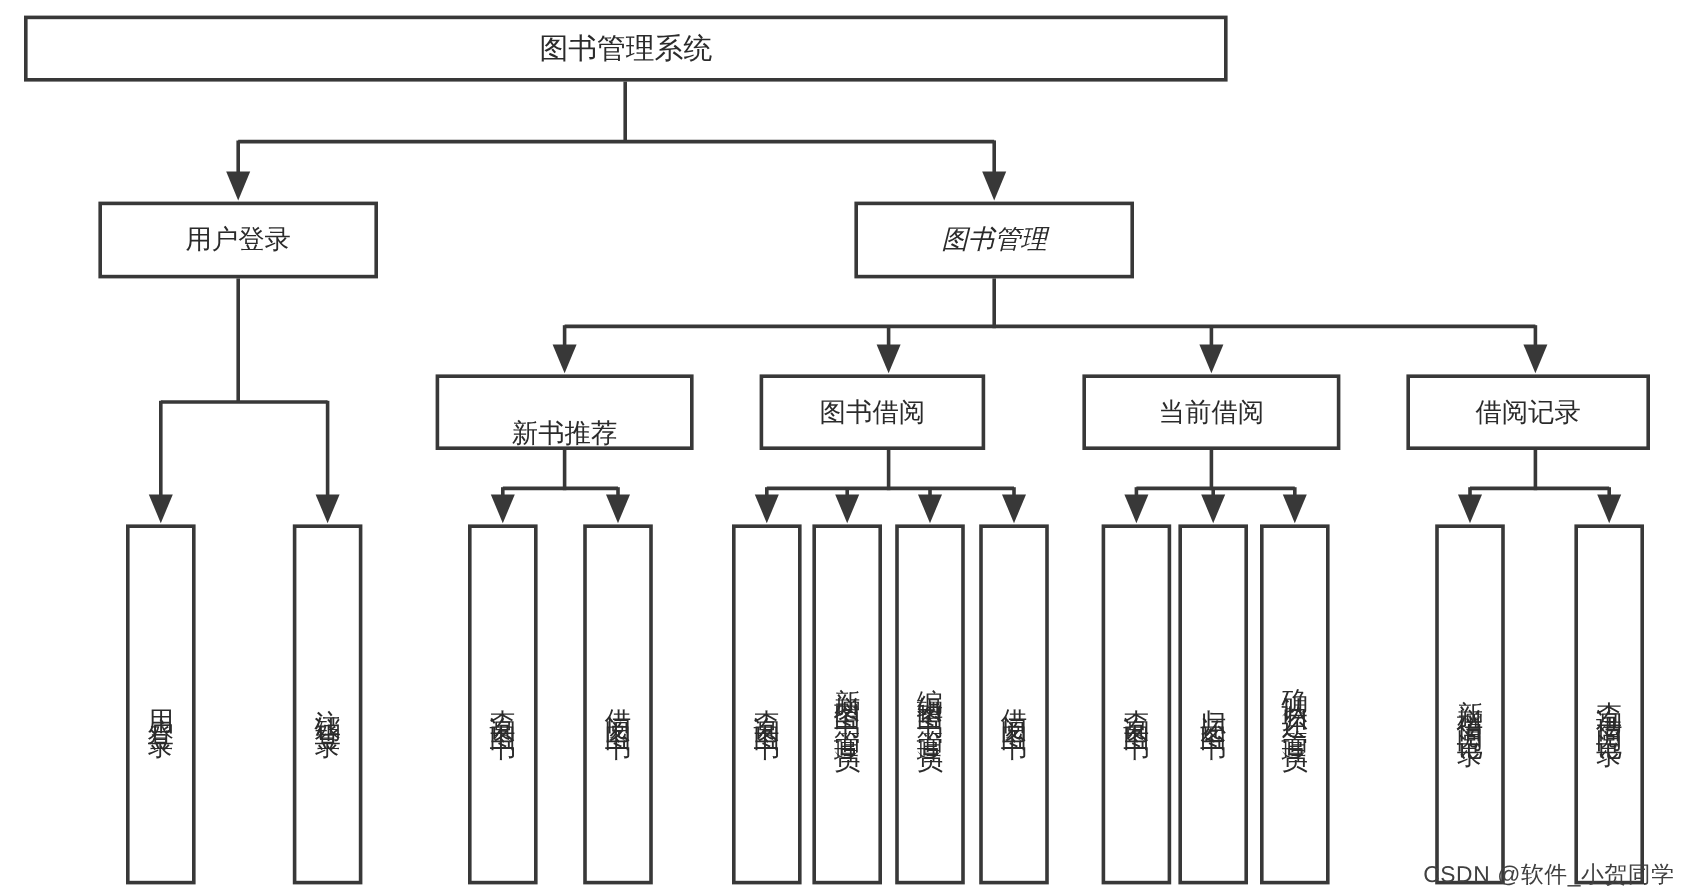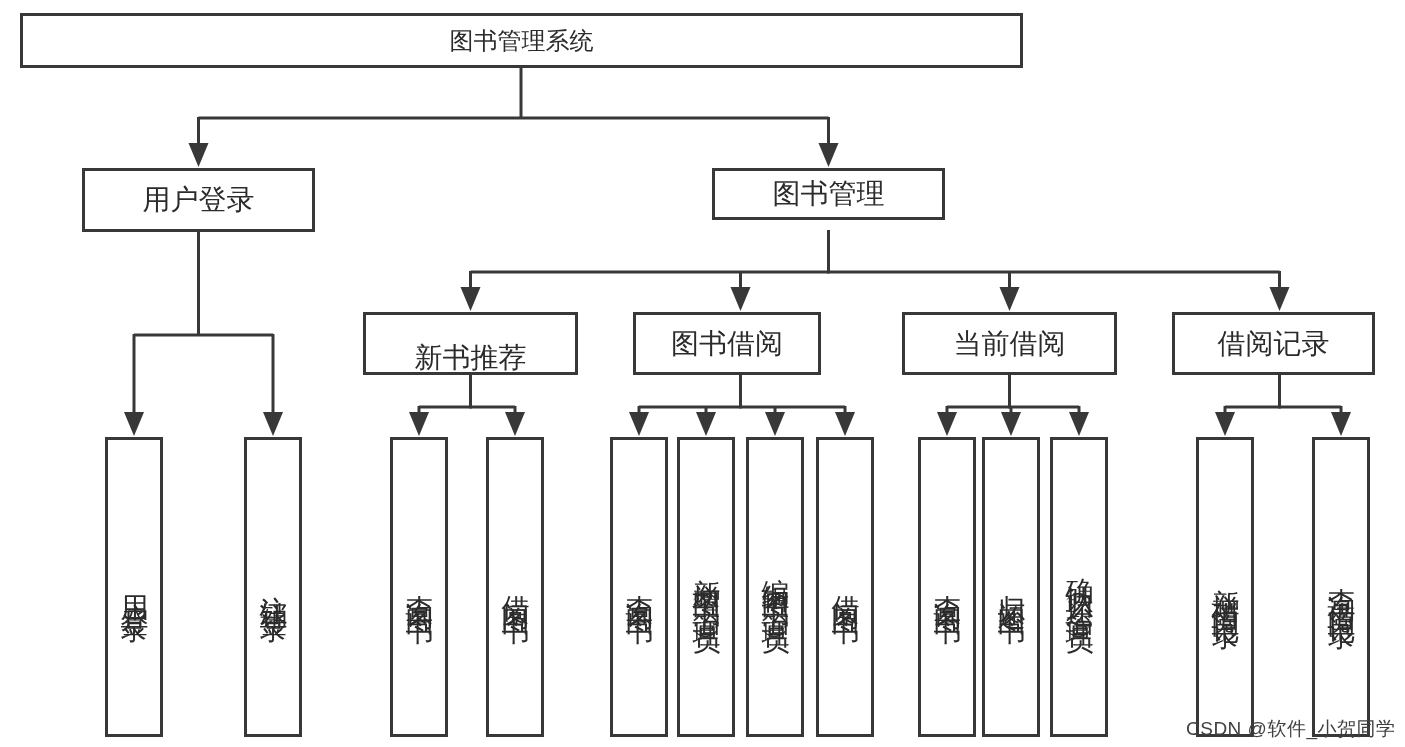--- a/index.html
+++ b/index.html
@@ -8,21 +8,21 @@
     background:#ffffff;
     font-family:"Liberation Sans", sans-serif;
     color:#2e2e2e;
     border-radius:11px;
   }
   #connectors { position:absolute; left:0; top:0; width:1405px; height:747px; }
   .node {
     position:absolute; box-sizing:border-box;
     border:3px solid #383838; background:#ffffff;
     display:flex; align-items:center; justify-content:center;
-    font-size:28px; line-height:1; color:#2b2b2b;
+    font-size:22px; line-height:1; color:#2b2b2b;
   }
   .node.root { font-size:24px; }
   .vnode span {
     writing-mode:vertical-rl; letter-spacing:7px; line-height:1;
     white-space:nowrap;
   }
   .watermark {
     position:absolute; left:1186px; top:716px;
     font-size:19px; color:#404040; letter-spacing:0.5px;
     white-space:nowrap;
@@ -88,21 +88,21 @@
       <polygon points="1331,412 1351,412 1341,436" fill="#383838"></polygon>
     </svg>
 
   <div class="node root" style="left:20px; top:13px; width:1003px; height:55px;">
     <span>图书管理系统</span>
   </div>
 
   <div class="node" style="left:82px; top:168px; width:233px; height:64px;">
     <span>用户登录</span>
   </div>
-  <div class="node" style="left:712px; top:168px; width:233px; height:52px;">
+  <div class="node" style="left:712px; top:168px; width:233px; height:64px;font-style:italic;">
     <span>图书管理</span>
   </div>
 
   <div class="node" style="left:363px; top:312px; width:215px; height:63px;align-items:flex-end;">
     <span>新书推荐</span>
   </div>
   <div class="node" style="left:633px; top:312px; width:188px; height:63px;">
     <span>图书借阅</span>
   </div>
   <div class="node" style="left:902px; top:312px; width:215px; height:63px;">

